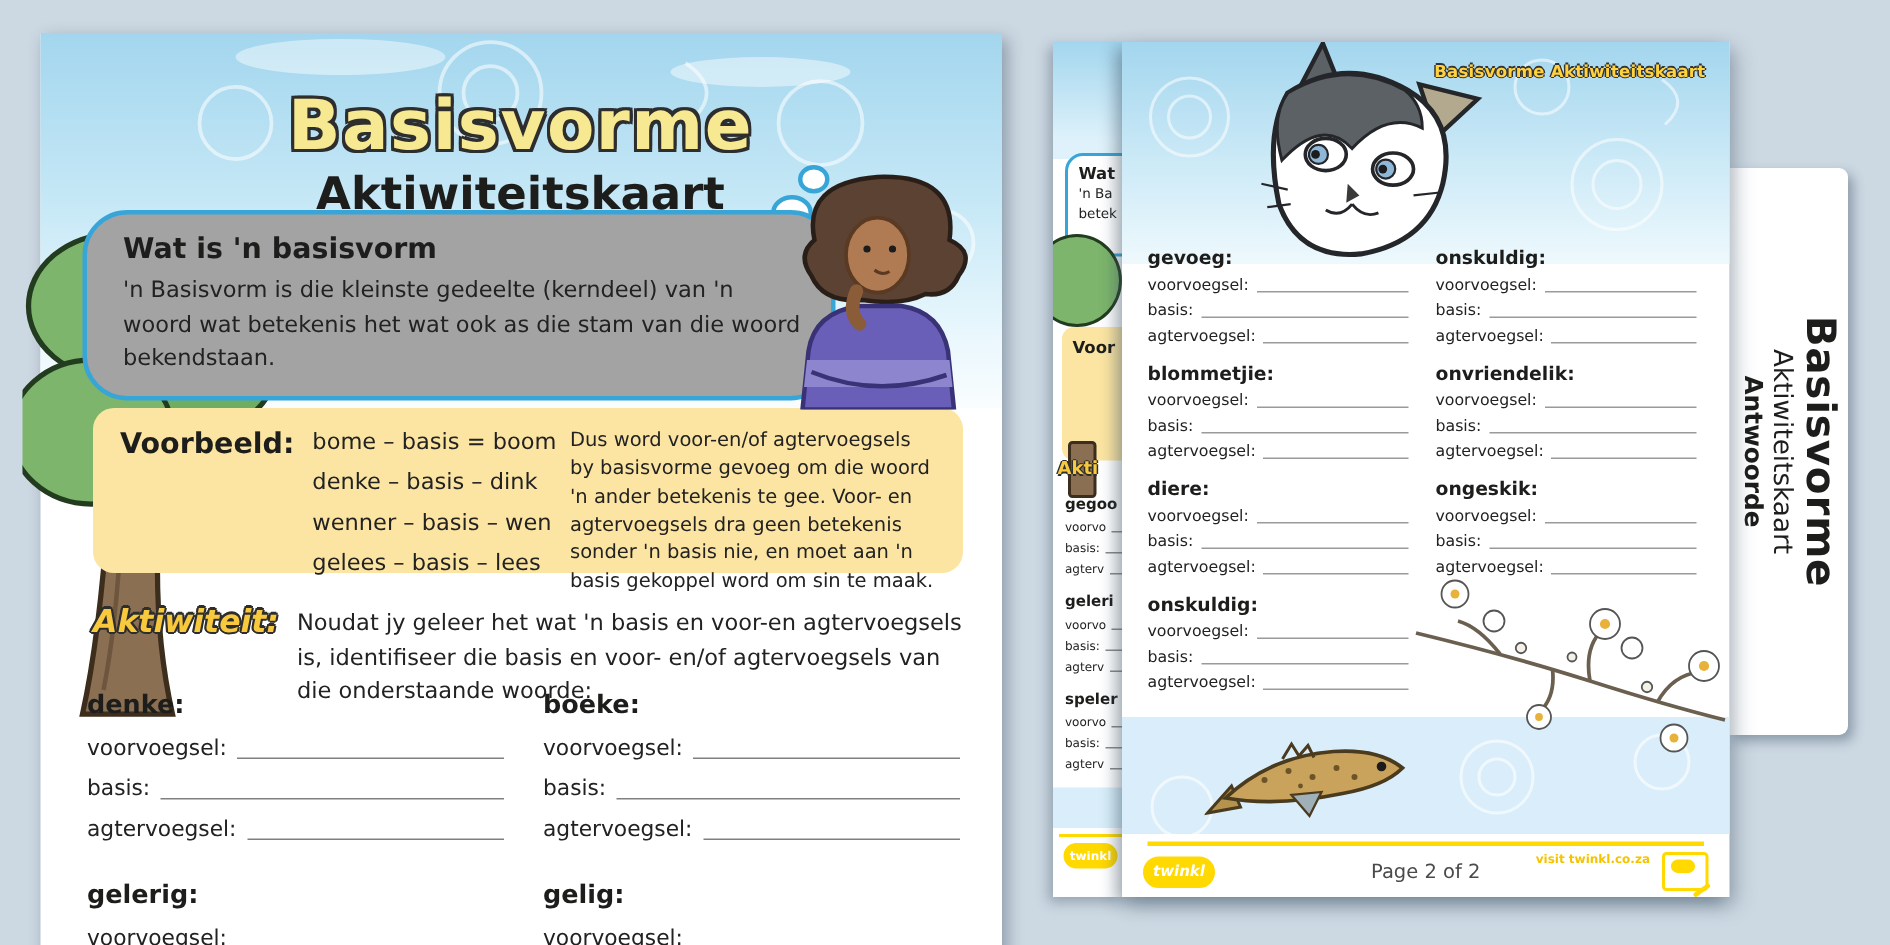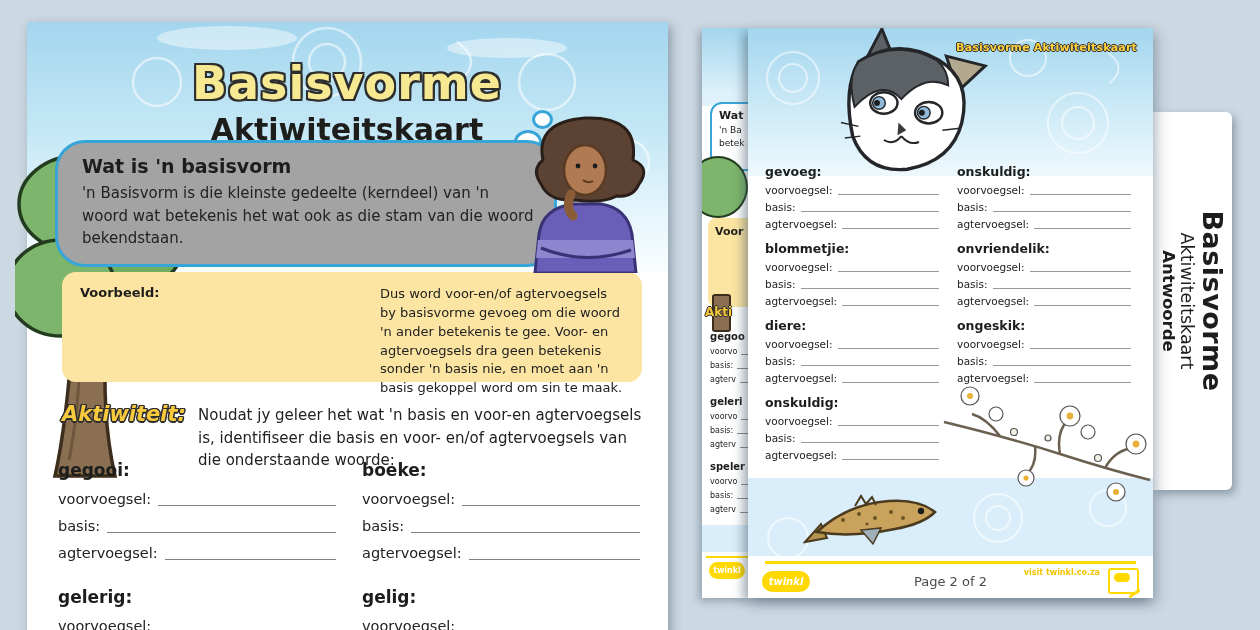--- a/index.html
+++ b/index.html
@@ -30,21 +30,21 @@
   .thought.t2{left:505px;top:88px;width:15px;height:13px;}
 
   .cloud-bubble{position:absolute;left:28px;top:118px;width:452px;z-index:6;
       background:#a3a3a3;border:3.5px solid #38a5d8;border-radius:30px;padding:12px 20px 14px 24px;}
   .cloud-heading{font-size:19px;font-weight:bold;color:#1d1d1b;margin-bottom:5px;}
   .cloud-body{font-size:15px;color:#222;line-height:1.5;}
 
   .example-box{position:absolute;left:35px;top:250px;width:544px;height:84px;z-index:6;
       background:#fce5a2;border-radius:14px;padding:13px 18px;display:flex;}
   .example-left{width:300px;display:flex;}
-  .example-label{font-size:13px;font-weight:bold;color:#1d1d1b;margin-right:12px;white-space:nowrap;}
+  .example-label{font-size:19px;font-weight:bold;color:#1d1d1b;margin-right:12px;white-space:nowrap;}
   .example-lines div{font-size:15px;color:#222;margin-bottom:9px;}
   .example-note{flex:1;font-size:13px;color:#222;line-height:1.45;}
 
   .activity-row{position:absolute;left:35px;top:380px;width:580px;z-index:6;display:flex;}
   .activity-label{font-size:21px;font-weight:bold;color:#f8c93c;margin-right:12px;white-space:nowrap;
      text-shadow:-1.5px 0 #2e2e2e,1.5px 0 #2e2e2e,0 -1.5px #2e2e2e,0 1.5px #2e2e2e,
                  -1px -1px #2e2e2e,1px -1px #2e2e2e,-1px 1px #2e2e2e,1px 1px #2e2e2e;font-style:italic;}
   .activity-text{font-size:15px;color:#222;line-height:1.5;padding-top:2px;}
 
   .words-grid{position:absolute;left:31px;top:438px;width:582px;z-index:6;
@@ -466,33 +466,43 @@
     </svg>
 
     <div class="cloud-bubble">
       <div class="cloud-heading">Wat is 'n basisvorm</div>
       <div class="cloud-body">'n Basisvorm is die kleinste gedeelte (kerndeel) van 'n woord wat betekenis het wat ook as die stam van die woord bekendstaan.</div>
     </div>
 
     <div class="example-box">
       <div class="example-left">
         <div class="example-label">Voorbeeld:</div>
+        <div class="example-lines">
+
+            <div>bome – basis = boom</div>
+
+            <div>denke – basis – dink</div>
+
+            <div>wenner – basis – wen</div>
+
+            <div>gelees – basis – lees</div>
+          </div>
       </div>
       <div class="example-note">Dus word voor-en/of agtervoegsels by basisvorme gevoeg om die woord 'n ander betekenis te gee.  Voor- en agtervoegsels dra geen betekenis sonder 'n basis nie, en moet aan 'n basis gekoppel word om sin te maak.</div>
     </div>
 
     <div class="activity-row">
       <div class="activity-label">Aktiwiteit:</div>
       <div class="activity-text">Noudat jy geleer het wat 'n basis en voor-en agtervoegsels is, identifiseer die basis en voor- en/of agtervoegsels van die onderstaande woorde:</div>
     </div>
 
     <div class="words-grid">
 
         <div class="wblock">
-          <div class="wlabel">gegooi:</div>
+          <div class="wlabel">denke:</div>
           <div class="fline">
             <span class="flab">voorvoegsel:</span>
             <span class="frule"></span>
           </div>
           <div class="fline">
             <span class="flab">basis:</span>
             <span class="frule"></span>
           </div>
           <div class="fline">
             <span class="flab">agtervoegsel:</span>

